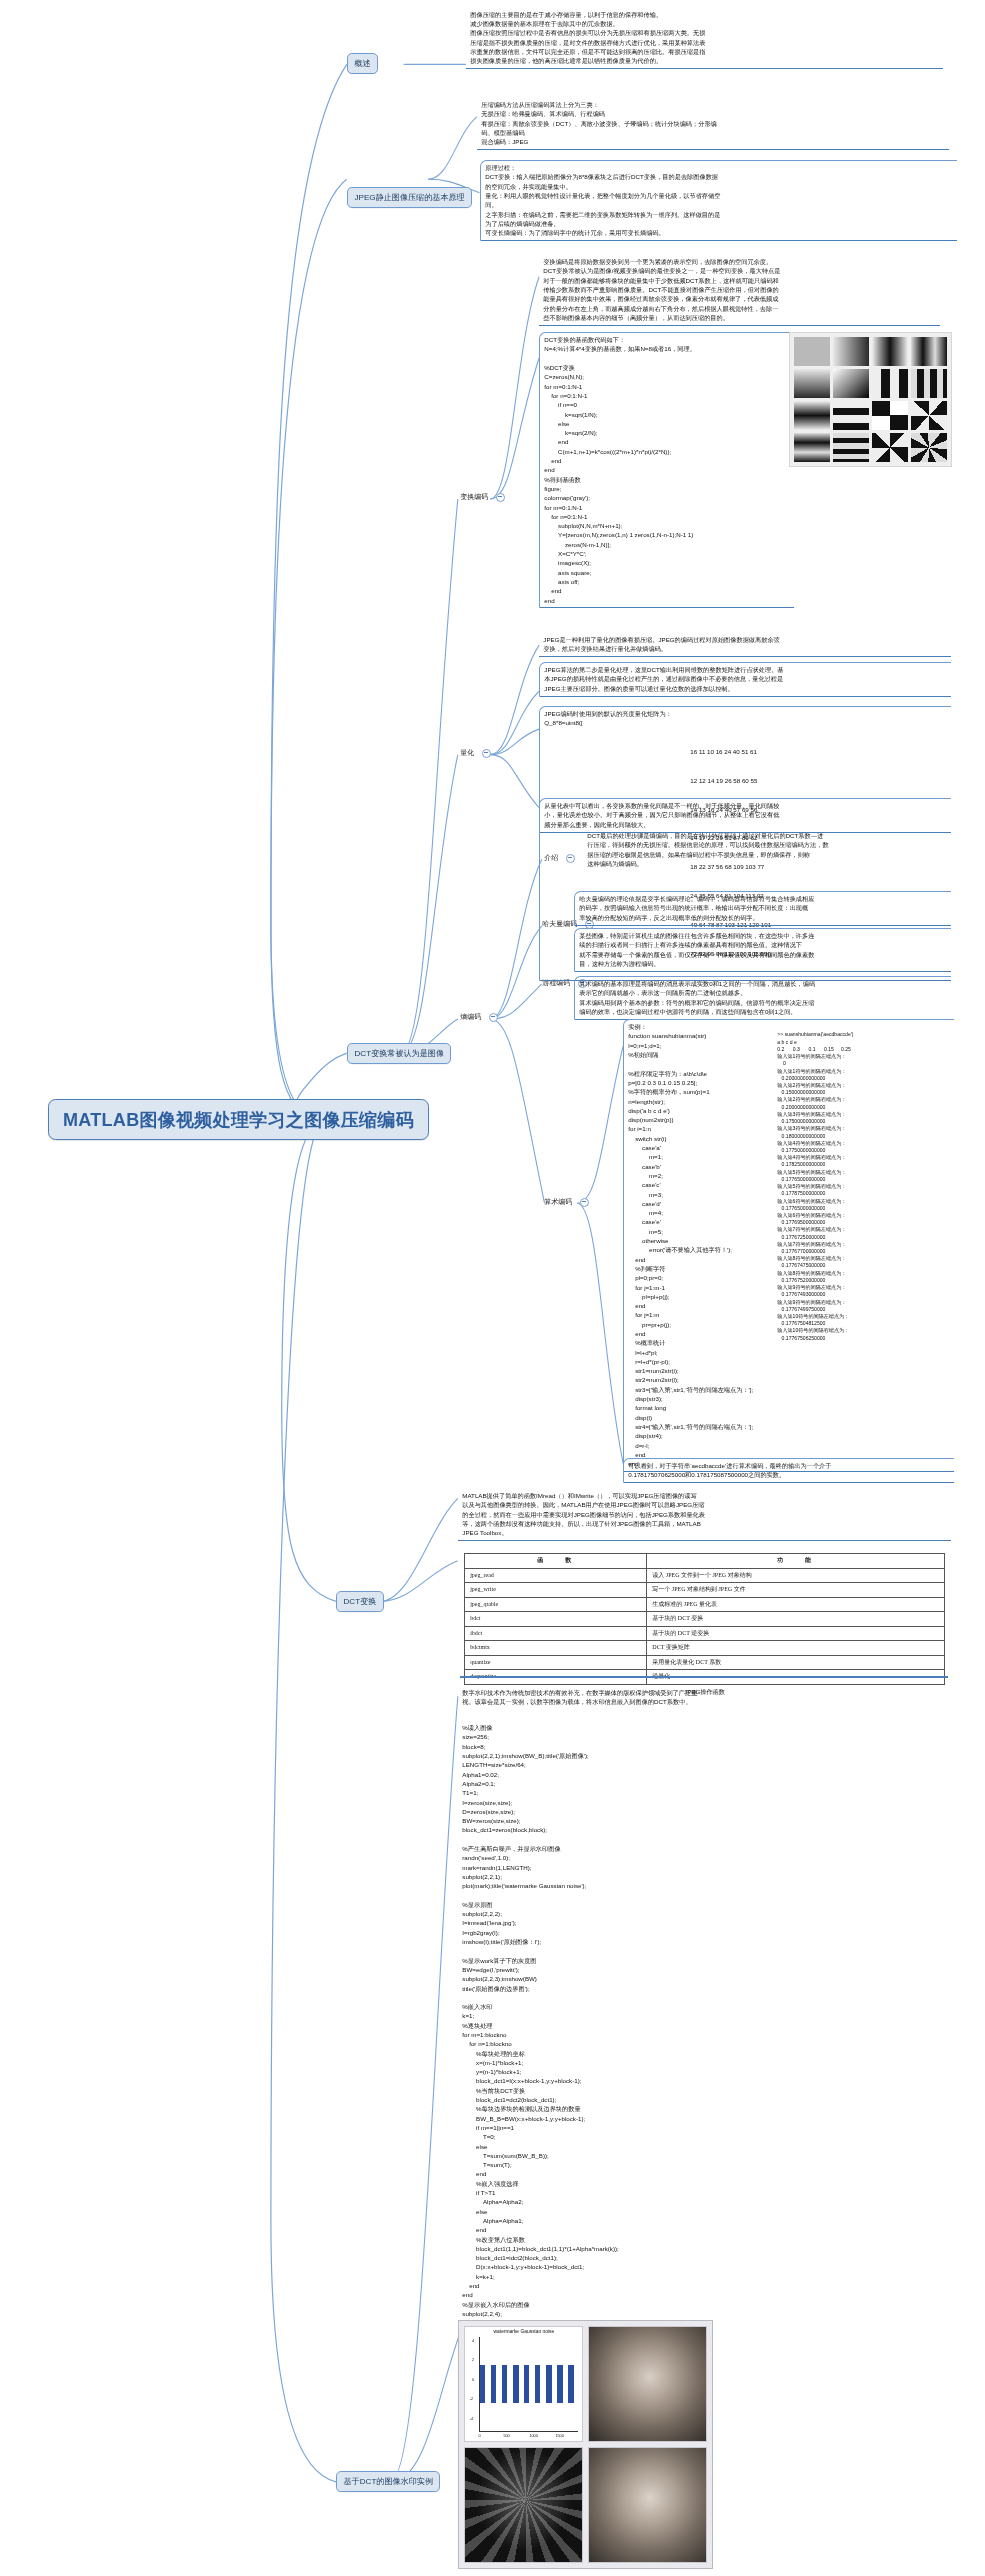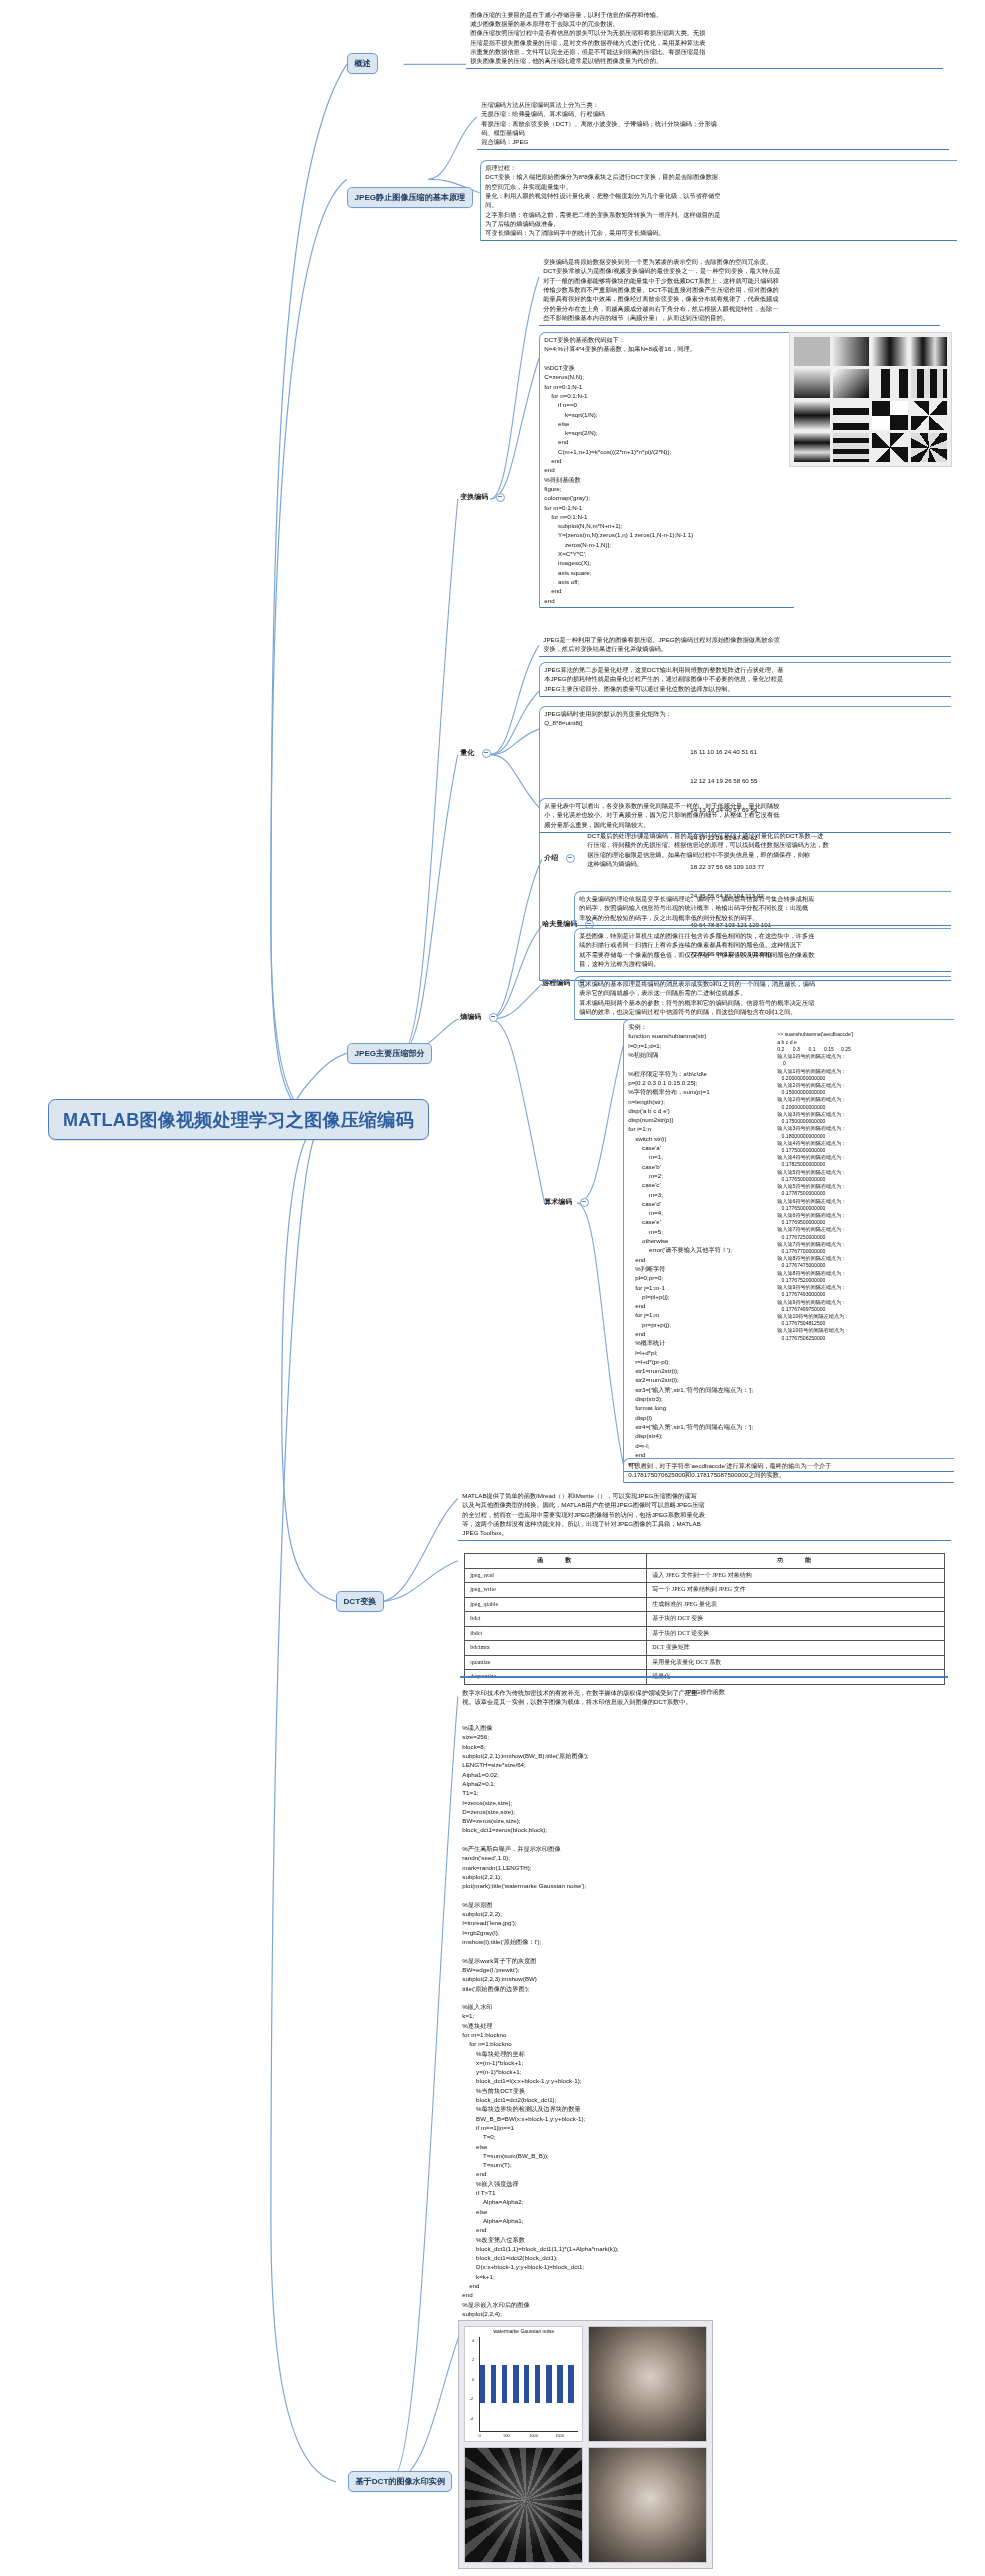--- a/index.html
+++ b/index.html
@@ -5,21 +5,21 @@
   html,body{margin:0;padding:0;background:#ffffff;}
   body{
     font-family:"Liberation Sans","DejaVu Sans",sans-serif;
     width:985px;height:2576px;position:relative;overflow:hidden;
     color:#1a1a1a;
   }
   #canvas{position:absolute;left:0;top:0;width:985px;height:2576px;}
   svg.links{position:absolute;left:0;top:0;width:985px;height:2576px;pointer-events:none;}
 
   
-  .node{position:absolute;box-sizing:border-box;font-weight:bold;}
+  .node{position:absolute;box-sizing:border-box;}
 
   .root{
     background:#dce6f1;border:1.6px solid #4a7ebb;border-radius:7.6px;
     color:#2e5f9e;font-weight:bold;font-size:18px;letter-spacing:0.3px;
     padding:7.6px 14px;white-space:nowrap;
     box-shadow:0 0.5px 1.1px rgba(0,0,0,.10);
   }
 
   .branch{
     background:#dce6f1;border:1.1px solid #6f9bd1;border-radius:4.9px;
@@ -159,25 +159,25 @@
       <path d="M720 4580 C 790 4580, 810 4400, 855 4290"></path>
     </g>
   </svg>
 
   <div class="node root" style="left:48px;top:1099px;">MATLAB图像视频处理学习之图像压缩编码</div>
 
   <div class="node branch" style="left:347px;top:53px;">概述</div>
 
   <div class="node branch" style="left:347px;top:168px;margin-top:19px;">JPEG静止图像压缩的基本原理</div>
 
-  <div class="node branch" style="left:347px;top:1043px;">JPEG主要压缩部分</div>
+  <div class="node branch" style="left:347px;top:1043px;">DCT变换常被认为是图像</div>
 
   <div class="node branch" style="left:336px;top:1591px;">DCT变换</div>
 
-  <div class="node branch" style="left:348px;top:2471px;">基于DCT的图像水印实例</div>
+  <div class="node branch" style="left:336px;top:2471px;">基于DCT的图像水印实例</div>
 
   <div class="node sub" style="left:458px;top:491px;">
     <span>变换编码</span><span class="collapser"></span>
   </div>
 
   <div class="node sub" style="left:458px;top:747px;">
     <span>量化</span><span class="collapser"></span>
   </div>
 
   <div class="node sub" style="left:458px;top:1011px;">

